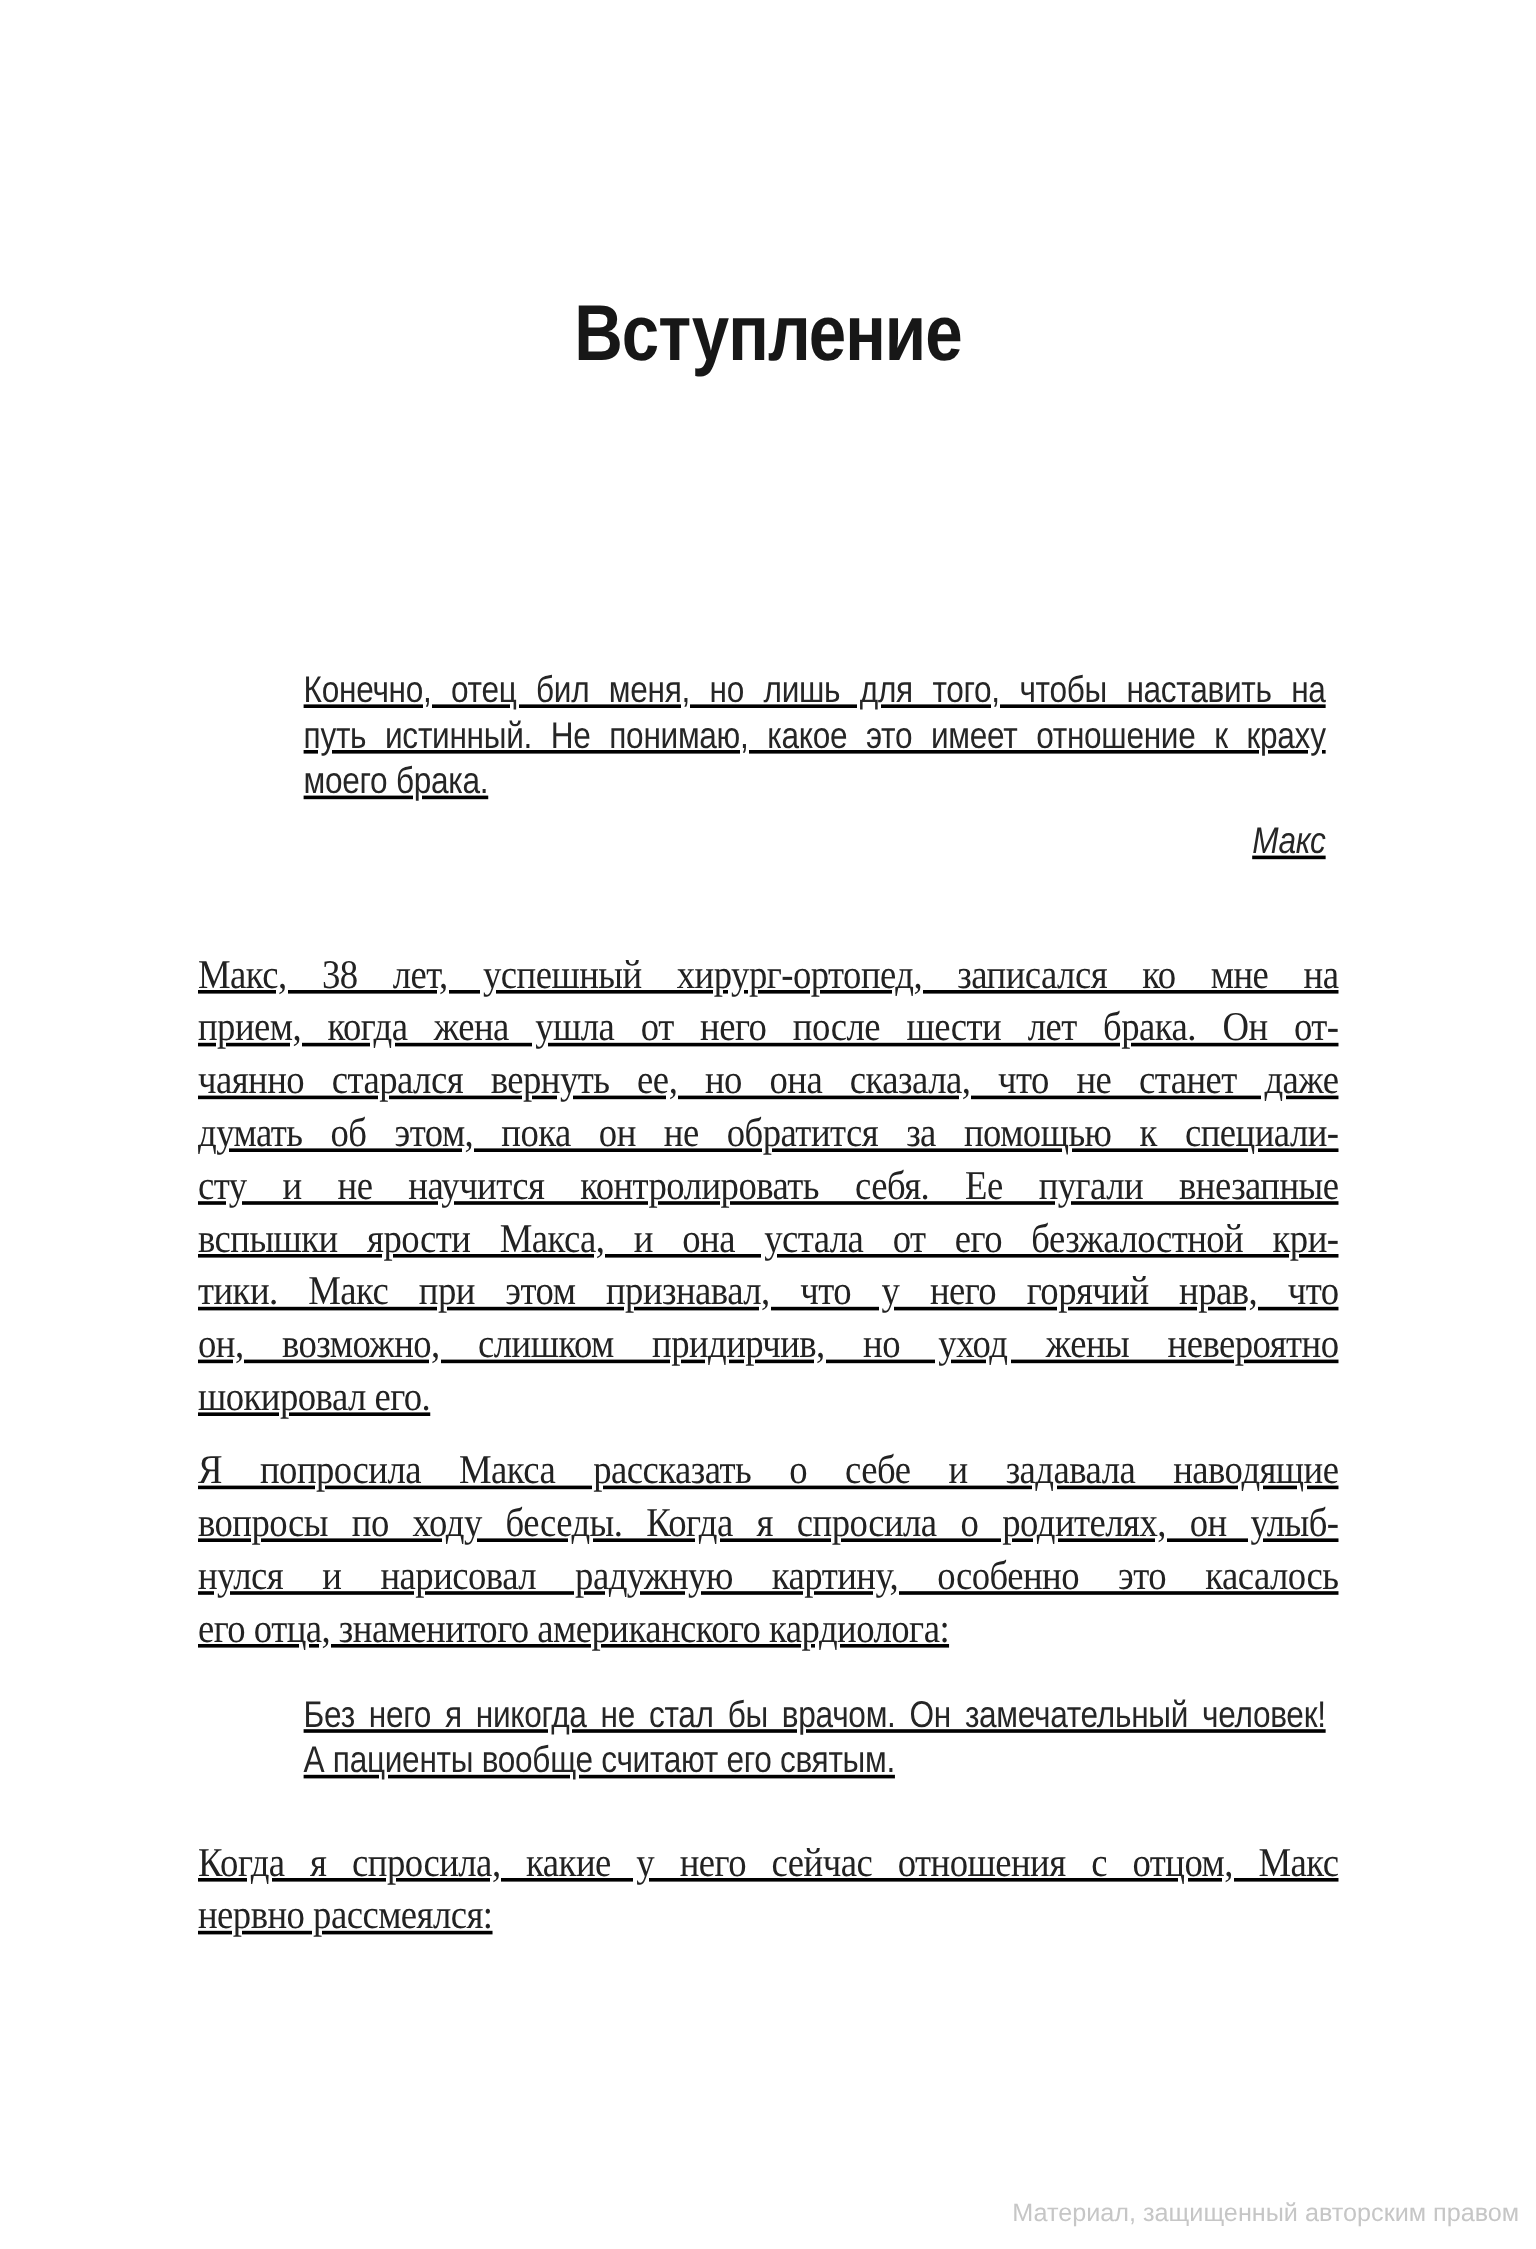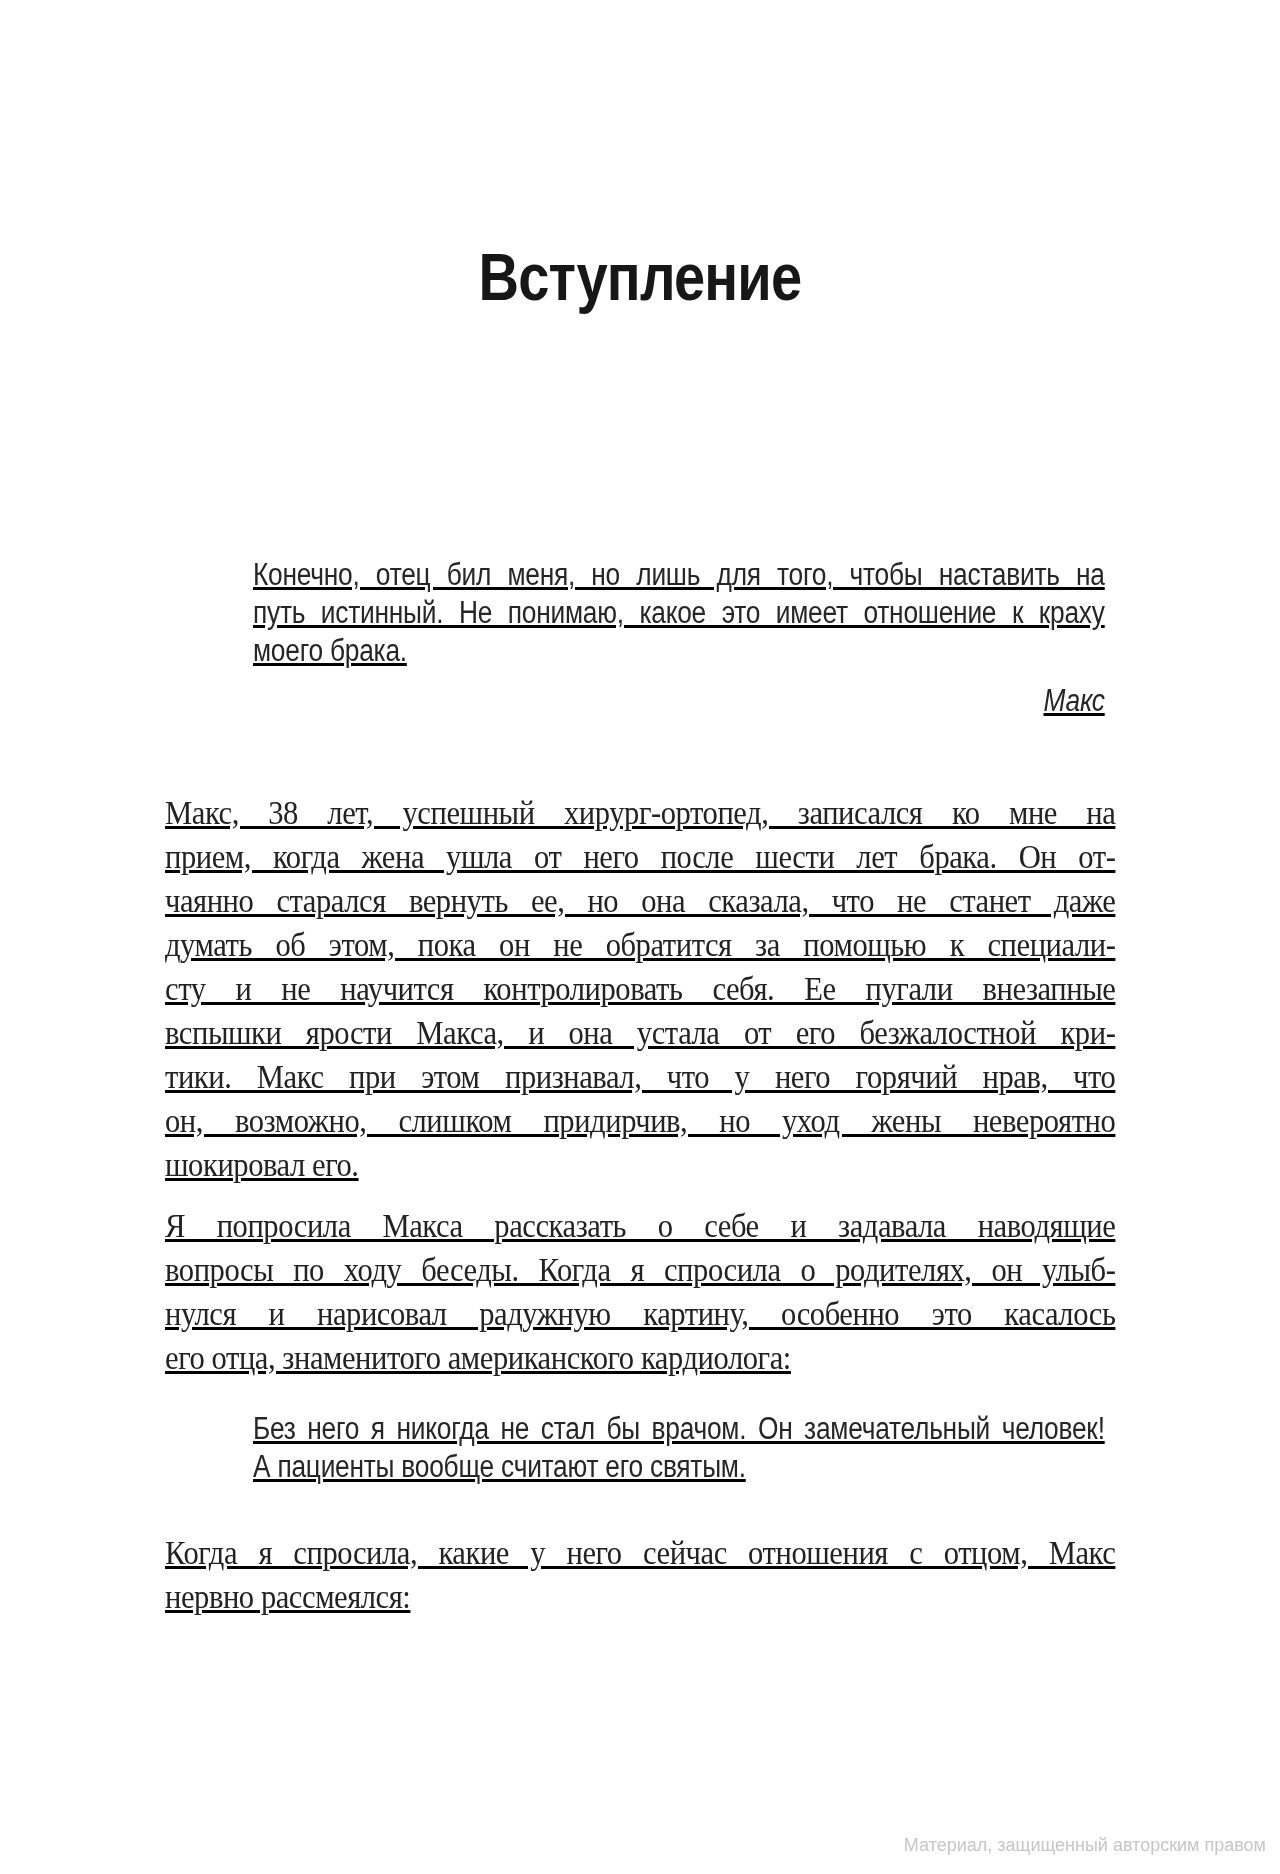--- a/index.html
+++ b/index.html
@@ -77,21 +77,21 @@
   .attribution {
     text-align: right;
     font-style: italic;
     margin-top: 12px;
   }
   .copyright {
     position: absolute;
     right: 14px;
     bottom: 18px;
     font-family: "Liberation Sans", sans-serif;
-    font-size: 18px;
+    font-size: 21px;
     line-height: 22px;
     color: var(--footer-color, #c6c6c6);
   }
 </style>
 </head>
 <body>
 
 <div class="page" style="--bg: #ffffff; --title-color: #171717; --text-color: #222222; --quote-color: #262626; --footer-color: #c6c6c6;">
   <h1 class="chapter-title">
     <span class="title-inner">Вступление</span>

